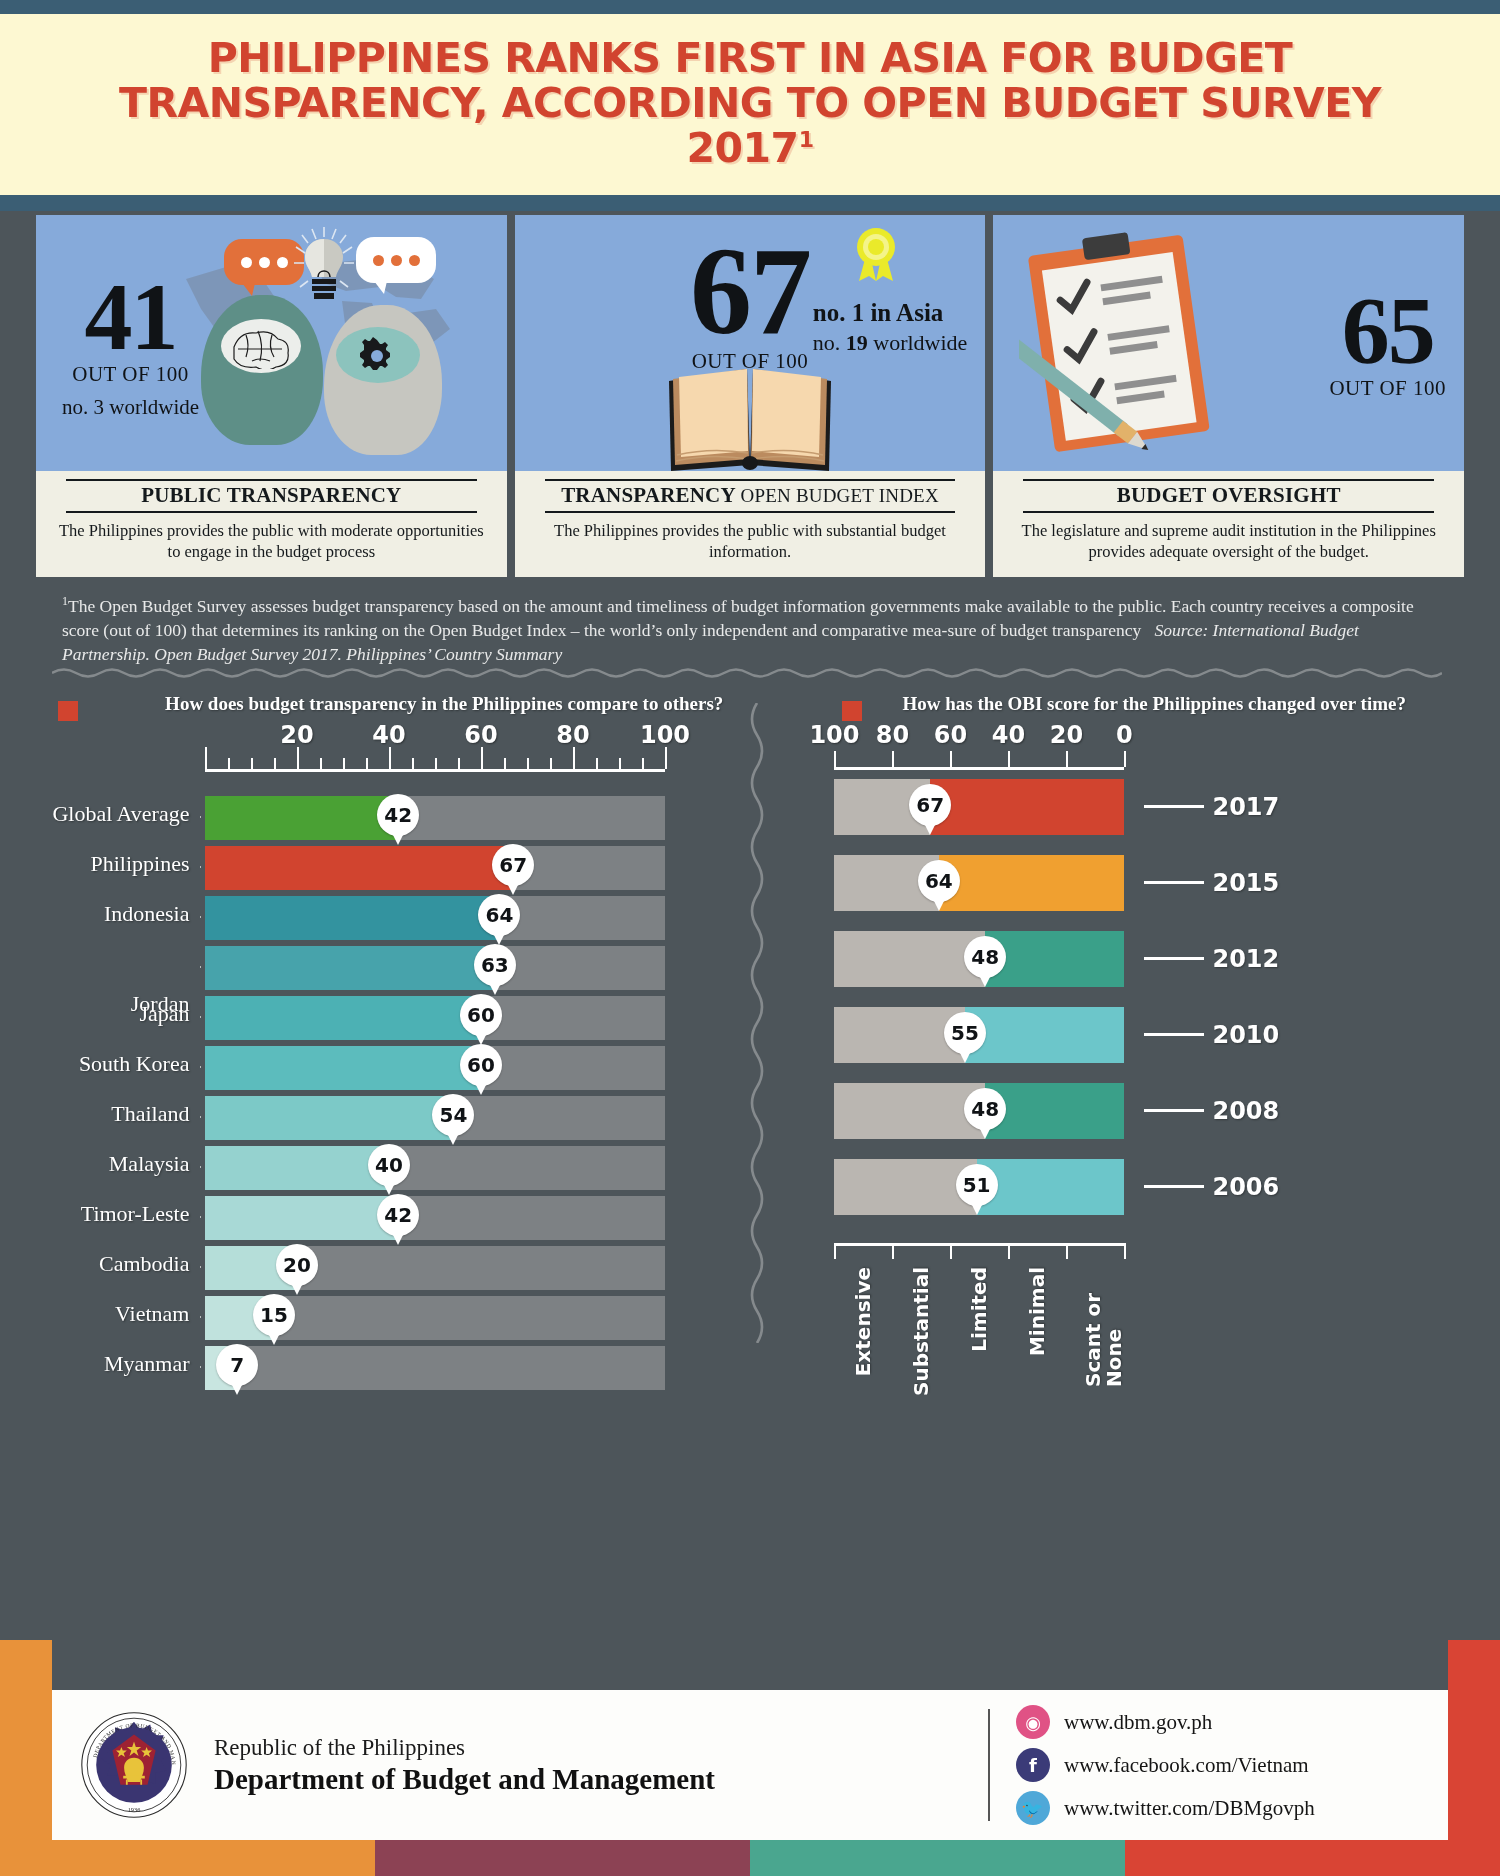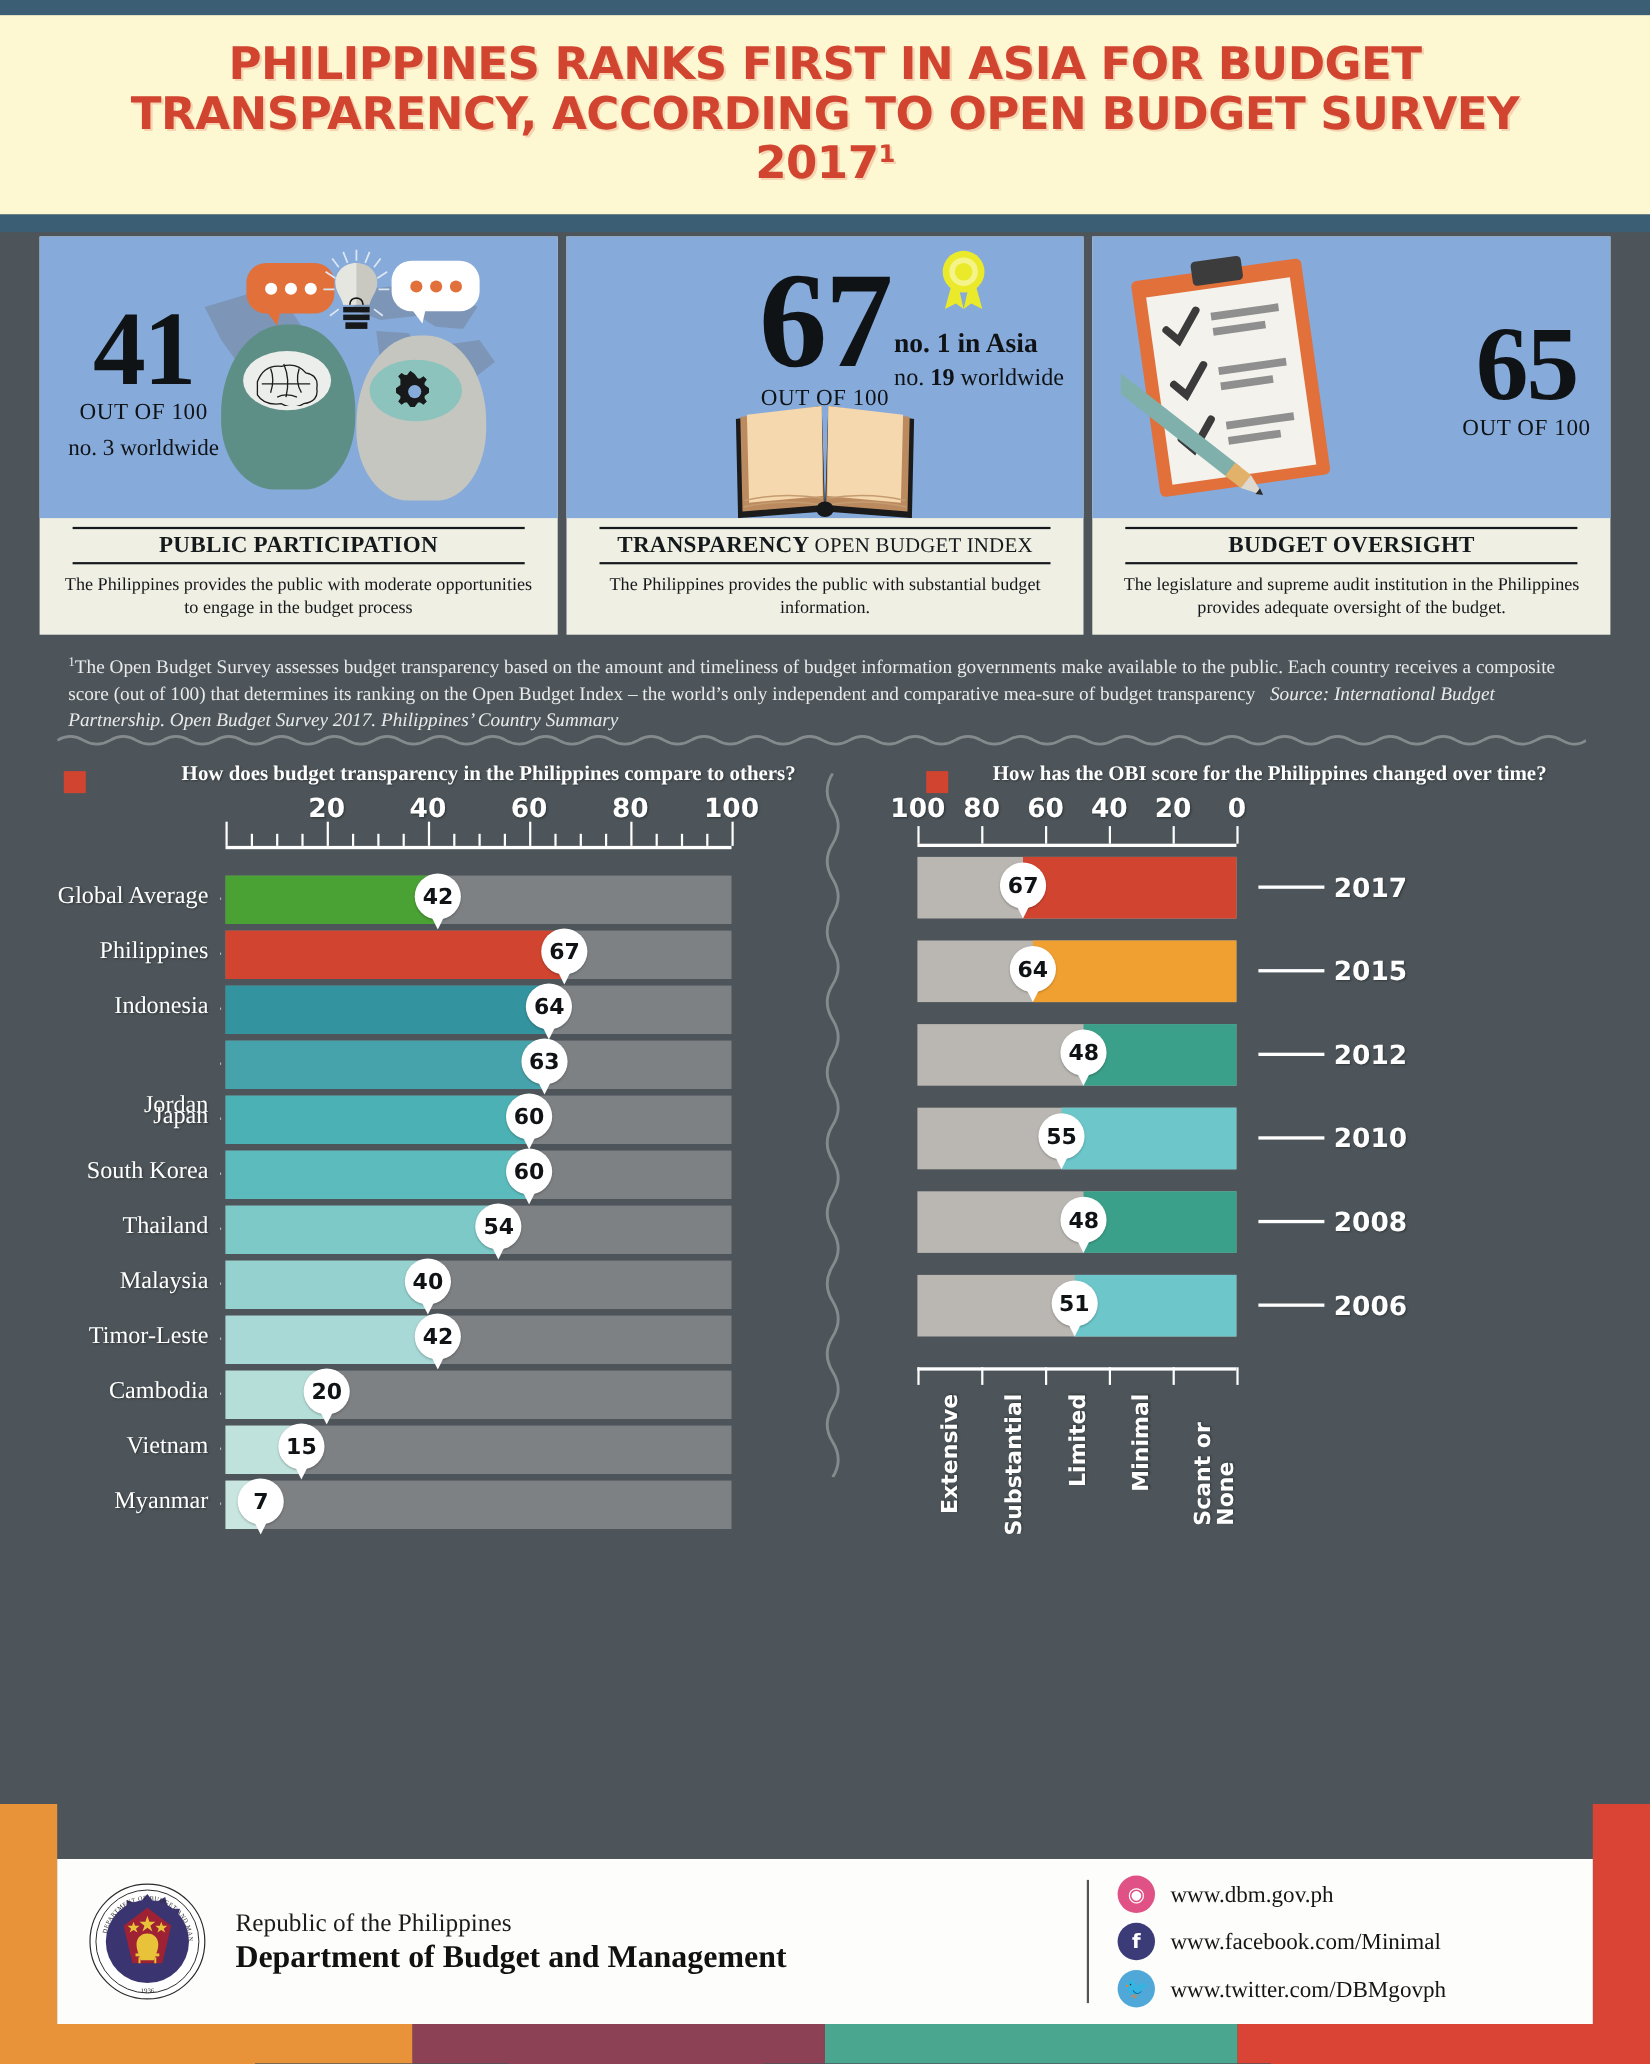--- a/index.html
+++ b/index.html
@@ -255,21 +255,21 @@
         <rect x="22" y="68" width="20" height="6" fill="#17181a"></rect>
         <path d="M26 52c0-8 12-8 12 0" fill="none" stroke="#17181a" stroke-width="1.6"></path>
       </svg>
       <div class="score p1-score">
         <div class="big">41</div>
         <div class="outof">OUT OF 100</div>
         <div class="rank">no. 3 worldwide</div>
       </div>
     </div>
     <div class="panel-cap">
-      <div class="cap-title">PUBLIC PARTICIPATION</div>
+      <div class="cap-title">PUBLIC TRANSPARENCY</div>
       <div class="cap-body">The Philippines provides the public with moderate opportunities to engage in the budget process</div>
     </div>
   </div>
 
   <div class="panel">
     <div class="panel-art">
       <div class="score p2-score">
         <div class="big" style="font-size:124px">67</div>
         <div class="outof">OUT OF 100</div>
       </div>
@@ -614,21 +614,21 @@
     <div class="l2">Department of Budget and Management</div>
   </div>
   <div class="vline"></div>
   <div class="links" id="footer-links">
       <div class="link">
         <div class="sicon" style="background: rgb(224, 82, 133); font-size: 18px;">◉</div>
         <div class="txt">www.dbm.gov.ph</div>
       </div>
       <div class="link">
         <div class="sicon" style="background: rgb(59, 59, 120); font-size: 18px;">f</div>
-        <div class="txt">www.facebook.com/Minimal</div>
+        <div class="txt">www.facebook.com/Vietnam</div>
       </div>
       <div class="link">
         <div class="sicon" style="background: rgb(79, 168, 216); font-size: 18px;">🐦</div>
         <div class="txt">www.twitter.com/DBMgovph</div>
       </div>
     </div>
 </div>
 
 <div class="botstrip">
   <div style="background:#e8923a"></div>

